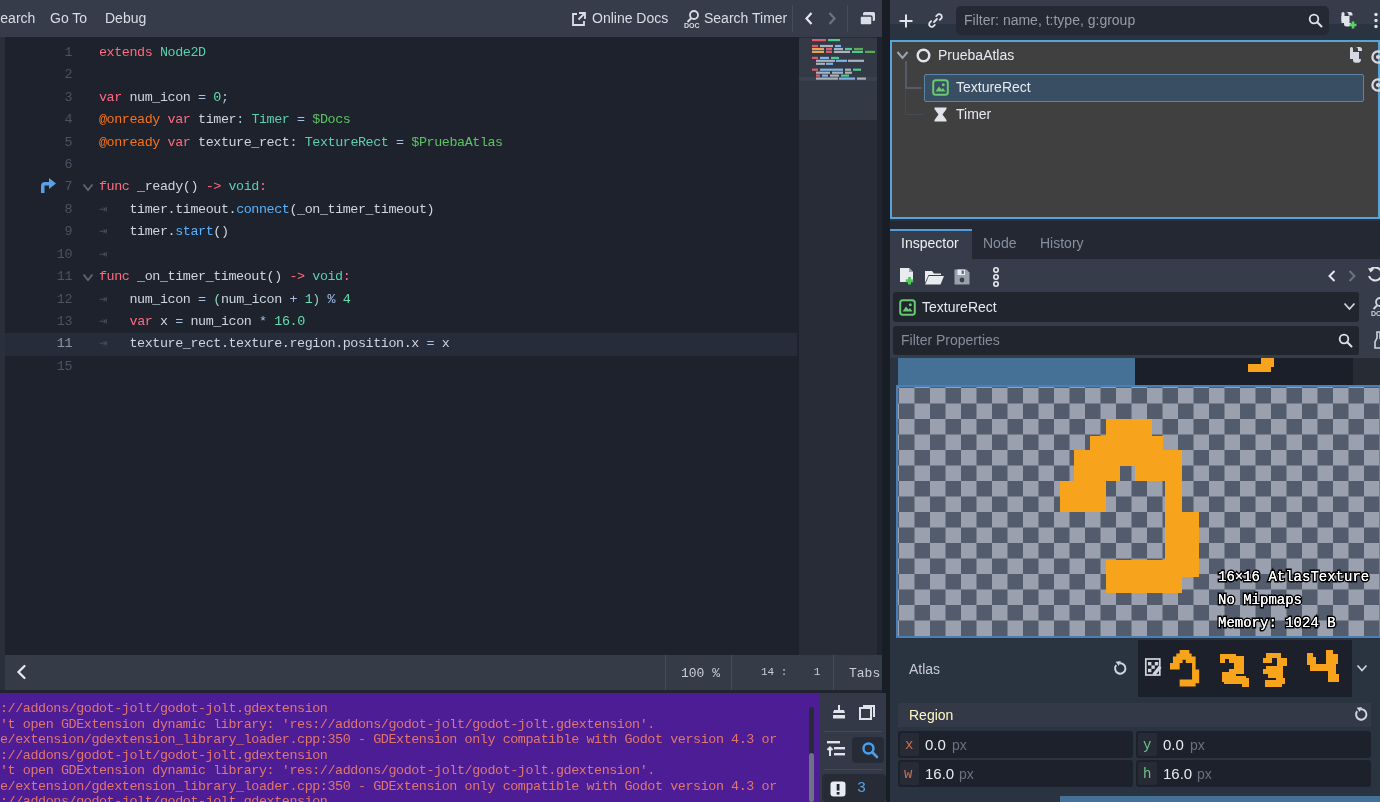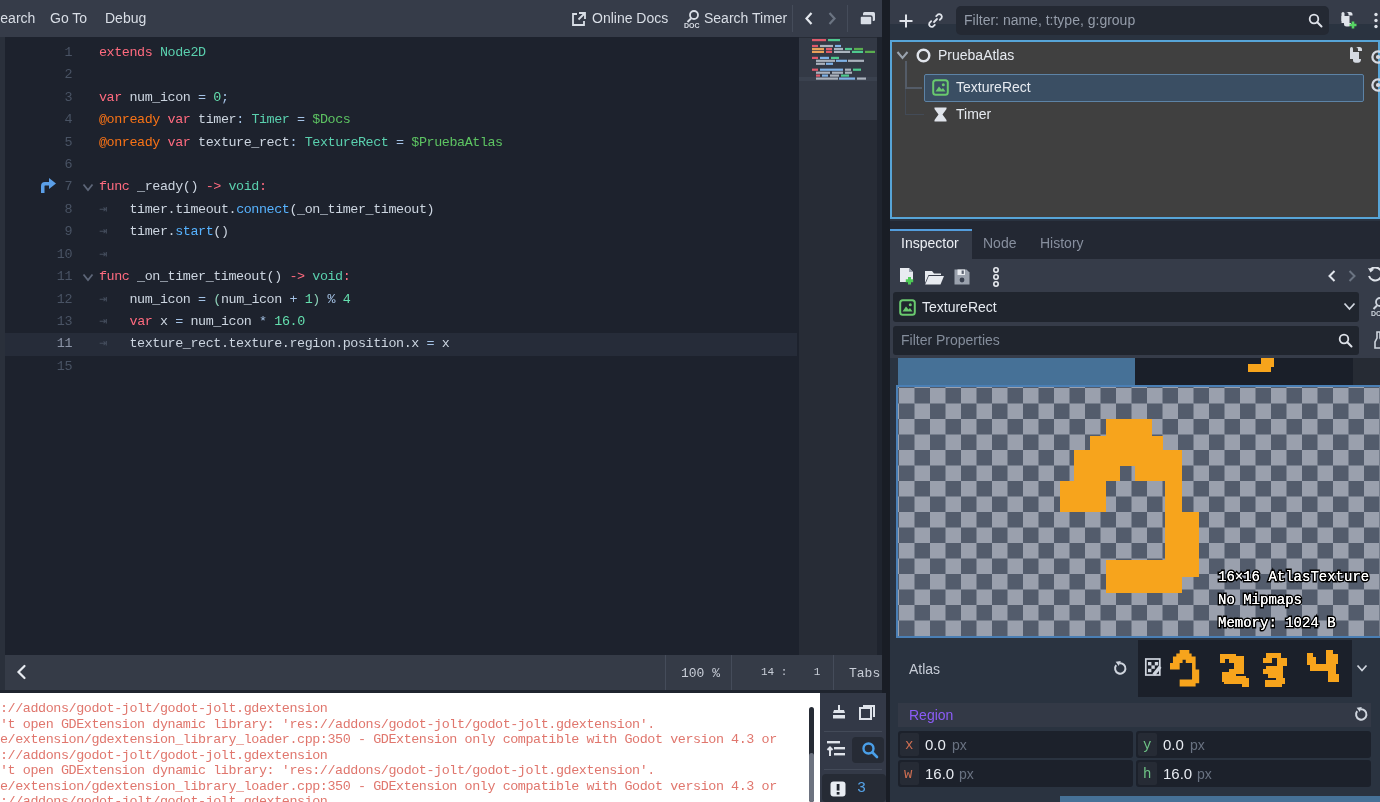--- a/index.html
+++ b/index.html
@@ -11,21 +11,21 @@
 #menubar { left:0; top:0; width:882px; height:37px; background:#363c49; color:#d9dee6; font-size:14px; }
 #menubar .mi { position:absolute; top:10px; }
 #codearea { left:5px; top:37px; width:872px; height:618px; background:#1d222d; overflow:hidden; }
 .cl { position:absolute; left:0; width:100%; height:22.43px; white-space:pre; font-family:"Liberation Mono", monospace; font-size:13.4px; letter-spacing:-0.42px; line-height:22.43px; color:#ccd5e0; }
 .ln { position:absolute; width:67px; text-align:right; font-family:"Liberation Mono", monospace; font-size:13.4px; letter-spacing:-0.42px; line-height:22.43px; color:#495364; }
 .kw { color:#ff6b7f; } .ty { color:#5ad0ae; } .sy { color:#a5c3e6; } .nm { color:#64dfae; }
 .an { color:#f97316; } .fn { color:#57b3ff; } .np { color:#5dc462; }
 .tabm { color:#454e5e; } .pr { color:#8fd0b8; }
 #leftstrip { left:0; top:0; width:5px; height:690px; background:#2a303b; }
 #statusbar { left:5px; top:655px; width:877px; height:35px; background:#353b47; color:#c8cdd7; }
-#console { left:0; top:693px; width:886px; height:109px; background:#ffffff; overflow:hidden; }
+#console { left:0; top:693px; width:886px; height:109px; background:#4c1d95; overflow:hidden; }
 .conline { position:absolute; white-space:pre; font-family:"Liberation Mono", monospace; font-size:13.4px; letter-spacing:-0.42px; color:#e0766d; }
 #conicons { left:820px; top:693px; width:66px; height:109px; background:#333947; }
 
 #rdock { left:890px; top:0; width:490px; height:802px; background:#2a3340; }
 #scenetoolbar { left:890px; top:0; width:490px; height:24px; background:#363c49; }
 #scenetree { left:890px; top:40px; width:490px; height:179px; background:#404040; border:2px solid #57a5d8; }
 #tabbar { left:890px; top:221px; width:490px; height:38px; background:#232833; }
 #insptoolbar { left:890px; top:259px; width:490px; height:99px; background:#363c49; }
 .fieldbox { position:absolute; background:#20252e; border-radius:3px; }
 #partialrow-blue { left:898px; top:358px; width:237px; height:28px; background:#467197; }
@@ -449,21 +449,21 @@
       <rect x="172" y="29" width="19" height="2"></rect>
       <rect x="190" y="29" width="8" height="13"></rect>
       <rect x="197" y="34" width="4" height="8"></rect>
     </g>
   </svg>
   <svg class="abs" style="left:1356px;top:664px;width:12px;height:9px;" viewBox="0 0 12 9">
       <path d="M1.5 1.5 L6 6.5 L10.5 1.5" fill="none" stroke="#cfd5de" stroke-width="1.7"></path>
     </svg>
 
   <div class="abs" style="left:898px;top:703px;width:473px;height:24px;background:#333946;"></div>
-  <div class="abs" style="left:909px;top:707px;font-size:14px;color:#8b5cf6;">Region</div>
+  <div class="abs" style="left:909px;top:707px;font-size:14px;color:#fef9c3;">Region</div>
   <svg class="abs" style="left:1353px;top:707px;width:15px;height:15px;" viewBox="0 0 15 15">
     <path d="M4.2 4.2 A5.2 5.2 0 1 0 7.5 2.3" fill="none" stroke="#cfd5de" stroke-width="2"></path>
       <path d="M8.8 0 L3.6 0.8 L6.8 5.0 Z" fill="#cfd5de"></path>
   </svg>
 
   <div class="abs" style="left:898px;top:731px;width:235px;height:27px;background:#1c212b;border-radius:3px;"></div>
   <div class="abs" style="left:1136px;top:731px;width:235px;height:27px;background:#1c212b;border-radius:3px;"></div>
   <div class="abs" style="left:900px;top:733px;width:19px;height:23px;background:#262b35;border-radius:2px;"></div>
   <div class="abs" style="left:1138px;top:733px;width:19px;height:23px;background:#262b35;border-radius:2px;"></div>
   <div class="mono abs" style="left:905px;top:737px;font-size:14px;color:#cd6e52;">x</div>

